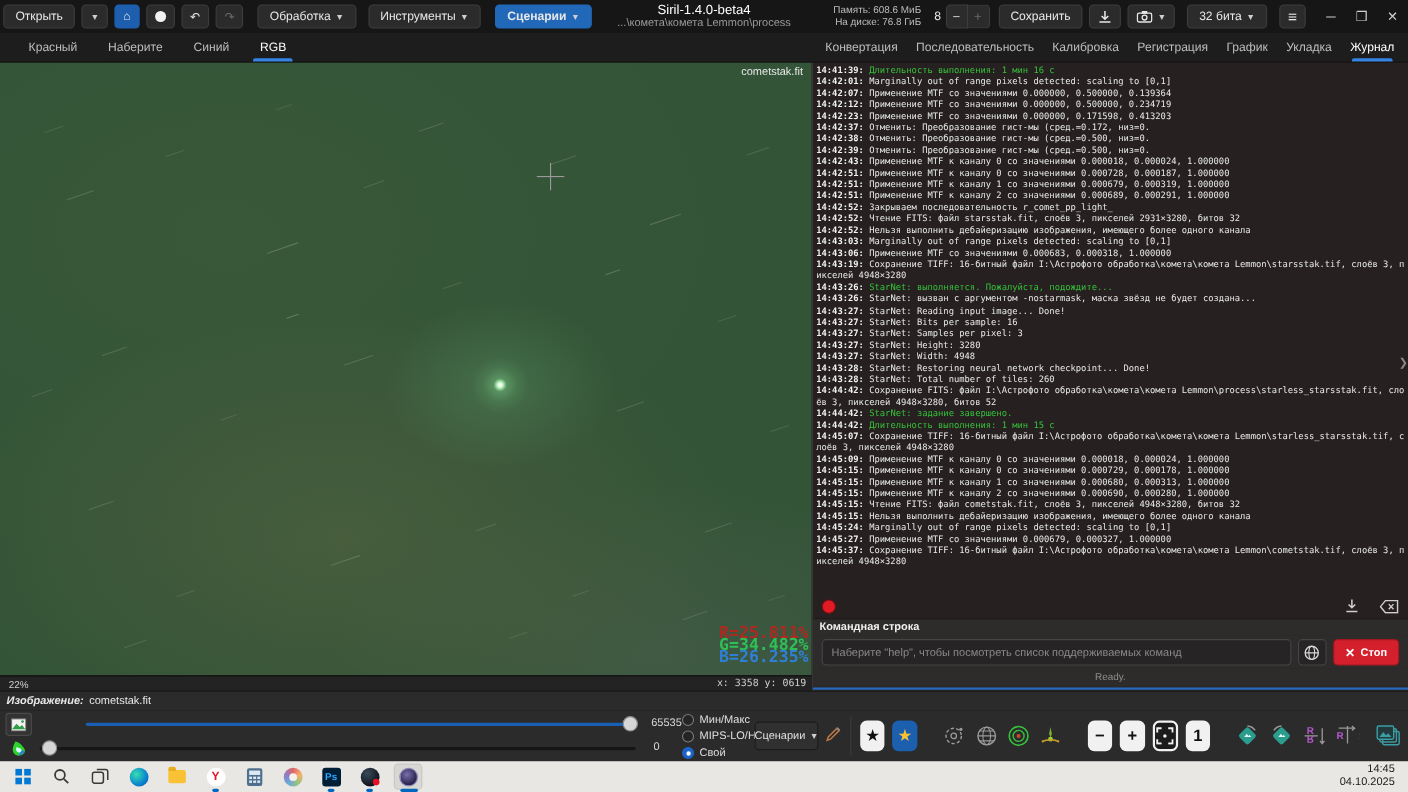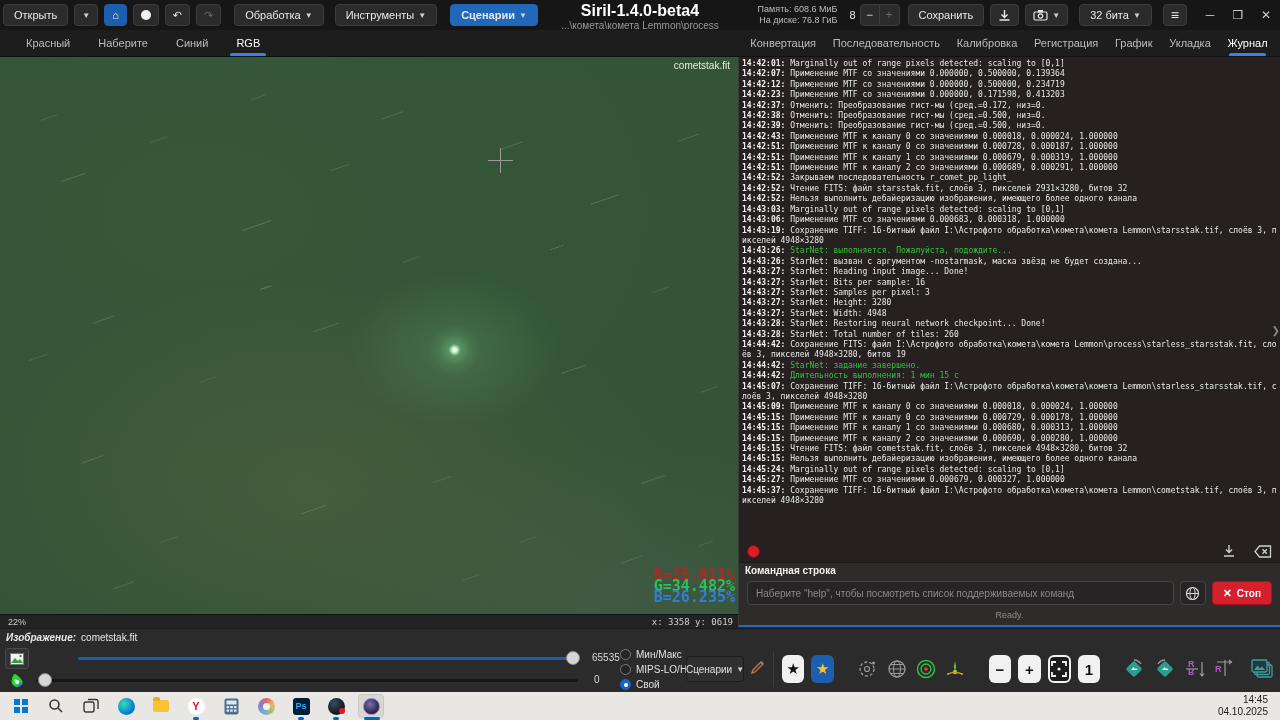--- a/index.html
+++ b/index.html
@@ -11,21 +11,21 @@
   .titlebar { position:absolute; left:0; top:0; width:1280px; height:30px; background:#161616;
     display:flex; align-items:center; }
   .tb-btn { height:22px; margin:0 3px; padding:0 10px; background:#2b2b2b; border:1px solid #3d3d3d;
     border-radius:4px; color:#e8e8e8; font-size:11px; display:flex; align-items:center; gap:4px; }
   .tb-btn.icon { padding:0 7px; }
   .tb-btn.blue { background:#1d5fae; border-color:#1d5fae; }
   .tb-btn.bluer { background:#2168b8; border-color:#2168b8; font-weight:bold; }
   .tb-btn.dim { color:#6a6a6a; }
   .chev { font-size:8px; color:#cfcfcf; }
   .tb-title { position:absolute; left:400px; width:480px; top:2px; text-align:center; pointer-events:none; }
-  .tb-title .t1 { color:#ffffff; font-size:16px; font-weight:bold; }
+  .tb-title .t1 { color:#ffffff; font-size:12px; font-weight:normal; }
   .tb-title .t2 { color:#9a9a9a; font-size:10px; }
   .tb-right { margin-left:auto; display:flex; align-items:center; }
   .memtext { text-align:right; color:#bdbdbd; font-size:9px; line-height:11px; margin-right:8px; }
   .threads { color:#e8e8e8; font-size:11px; margin:0 4px; }
   .spin { width:20px; height:22px; background:#2b2b2b; border:1px solid #3d3d3d; color:#cfcfcf;
     display:flex; align-items:center; justify-content:center; font-size:12px; }
   .spin.minus { border-radius:4px 0 0 4px; }
   .spin.plus { border-radius:0 4px 4px 0; border-left:none; color:#6a6a6a; }
   .winctl { width:28px; height:24px; display:flex; align-items:center; justify-content:center;
     color:#cfcfcf; font-size:12px; }
@@ -292,20 +292,21 @@
       <div class="streak" style="left: 550px; top: 190px; width: 14px; opacity: 0.28;"></div>
       <div class="streak" style="left: 260px; top: 230px; width: 12px; opacity: 0.3;"></div>
     </div>
   <div class="status-strip">
     <span class="zoom-level">22%</span>
     <span class="coords">x: 3358 y: 0619</span>
   </div>
 
   <div class="right-panel">
     <div class="log">
+        <div class="log-line"><span class="lt">14:41:39:</span><span class="lm green"> Длительность выполнения: 1 мин 16 с</span></div>
         <div class="log-line"><span class="lt">14:42:01:</span><span class="lm"> Marginally out of range pixels detected: scaling to [0,1]</span></div>
         <div class="log-line"><span class="lt">14:42:07:</span><span class="lm"> Применение MTF со значениями 0.000000, 0.500000, 0.139364</span></div>
         <div class="log-line"><span class="lt">14:42:12:</span><span class="lm"> Применение MTF со значениями 0.000000, 0.500000, 0.234719</span></div>
         <div class="log-line"><span class="lt">14:42:23:</span><span class="lm"> Применение MTF со значениями 0.000000, 0.171598, 0.413203</span></div>
         <div class="log-line"><span class="lt">14:42:37:</span><span class="lm"> Отменить: Преобразование гист-мы (сред.=0.172, низ=0.</span></div>
         <div class="log-line"><span class="lt">14:42:38:</span><span class="lm"> Отменить: Преобразование гист-мы (сред.=0.500, низ=0.</span></div>
         <div class="log-line"><span class="lt">14:42:39:</span><span class="lm"> Отменить: Преобразование гист-мы (сред.=0.500, низ=0.</span></div>
         <div class="log-line"><span class="lt">14:42:43:</span><span class="lm"> Применение MTF к каналу 0 со значениями 0.000018, 0.000024, 1.000000</span></div>
         <div class="log-line"><span class="lt">14:42:51:</span><span class="lm"> Применение MTF к каналу 0 со значениями 0.000728, 0.000187, 1.000000</span></div>
         <div class="log-line"><span class="lt">14:42:51:</span><span class="lm"> Применение MTF к каналу 1 со значениями 0.000679, 0.000319, 1.000000</span></div>
@@ -318,21 +319,21 @@
         <div class="log-line"><span class="lt">14:43:19:</span><span class="lm"> Сохранение TIFF: 16-битный файл I:\Астрофото обработка\комета\комета Lemmon\starsstak.tif, слоёв 3, пикселей 4948×3280</span></div>
         <div class="log-line"><span class="lt">14:43:26:</span><span class="lm green"> StarNet: выполняется. Пожалуйста, подождите...</span></div>
         <div class="log-line"><span class="lt">14:43:26:</span><span class="lm"> StarNet: вызван с аргументом -nostarmask, маска звёзд не будет создана...</span></div>
         <div class="log-line"><span class="lt">14:43:27:</span><span class="lm"> StarNet: Reading input image... Done!</span></div>
         <div class="log-line"><span class="lt">14:43:27:</span><span class="lm"> StarNet: Bits per sample: 16</span></div>
         <div class="log-line"><span class="lt">14:43:27:</span><span class="lm"> StarNet: Samples per pixel: 3</span></div>
         <div class="log-line"><span class="lt">14:43:27:</span><span class="lm"> StarNet: Height: 3280</span></div>
         <div class="log-line"><span class="lt">14:43:27:</span><span class="lm"> StarNet: Width: 4948</span></div>
         <div class="log-line"><span class="lt">14:43:28:</span><span class="lm"> StarNet: Restoring neural network checkpoint... Done!</span></div>
         <div class="log-line"><span class="lt">14:43:28:</span><span class="lm"> StarNet: Total number of tiles: 260</span></div>
-        <div class="log-line"><span class="lt">14:44:42:</span><span class="lm"> Сохранение FITS: файл I:\Астрофото обработка\комета\комета Lemmon\process\starless_starsstak.fit, слоёв 3, пикселей 4948×3280, битов 19</span></div>
+        <div class="log-line"><span class="lt">14:44:42:</span><span class="lm"> Сохранение FITS: файл I:\Астрофото обработка\комета\комета Lemmon\process\starless_starsstak.fit, слоёв 3, пикселей 4948×3280, битов 52</span></div>
         <div class="log-line"><span class="lt">14:44:42:</span><span class="lm green"> StarNet: задание завершено.</span></div>
         <div class="log-line"><span class="lt">14:44:42:</span><span class="lm green"> Длительность выполнения: 1 мин 15 с</span></div>
         <div class="log-line"><span class="lt">14:45:07:</span><span class="lm"> Сохранение TIFF: 16-битный файл I:\Астрофото обработка\комета\комета Lemmon\starless_starsstak.tif, слоёв 3, пикселей 4948×3280</span></div>
         <div class="log-line"><span class="lt">14:45:09:</span><span class="lm"> Применение MTF к каналу 0 со значениями 0.000018, 0.000024, 1.000000</span></div>
         <div class="log-line"><span class="lt">14:45:15:</span><span class="lm"> Применение MTF к каналу 0 со значениями 0.000729, 0.000178, 1.000000</span></div>
         <div class="log-line"><span class="lt">14:45:15:</span><span class="lm"> Применение MTF к каналу 1 со значениями 0.000680, 0.000313, 1.000000</span></div>
         <div class="log-line"><span class="lt">14:45:15:</span><span class="lm"> Применение MTF к каналу 2 со значениями 0.000690, 0.000280, 1.000000</span></div>
         <div class="log-line"><span class="lt">14:45:15:</span><span class="lm"> Чтение FITS: файл cometstak.fit, слоёв 3, пикселей 4948×3280, битов 32</span></div>
         <div class="log-line"><span class="lt">14:45:15:</span><span class="lm"> Нельзя выполнить дебайеризацию изображения, имеющего более одного канала</span></div>
         <div class="log-line"><span class="lt">14:45:24:</span><span class="lm"> Marginally out of range pixels detected: scaling to [0,1]</span></div>

